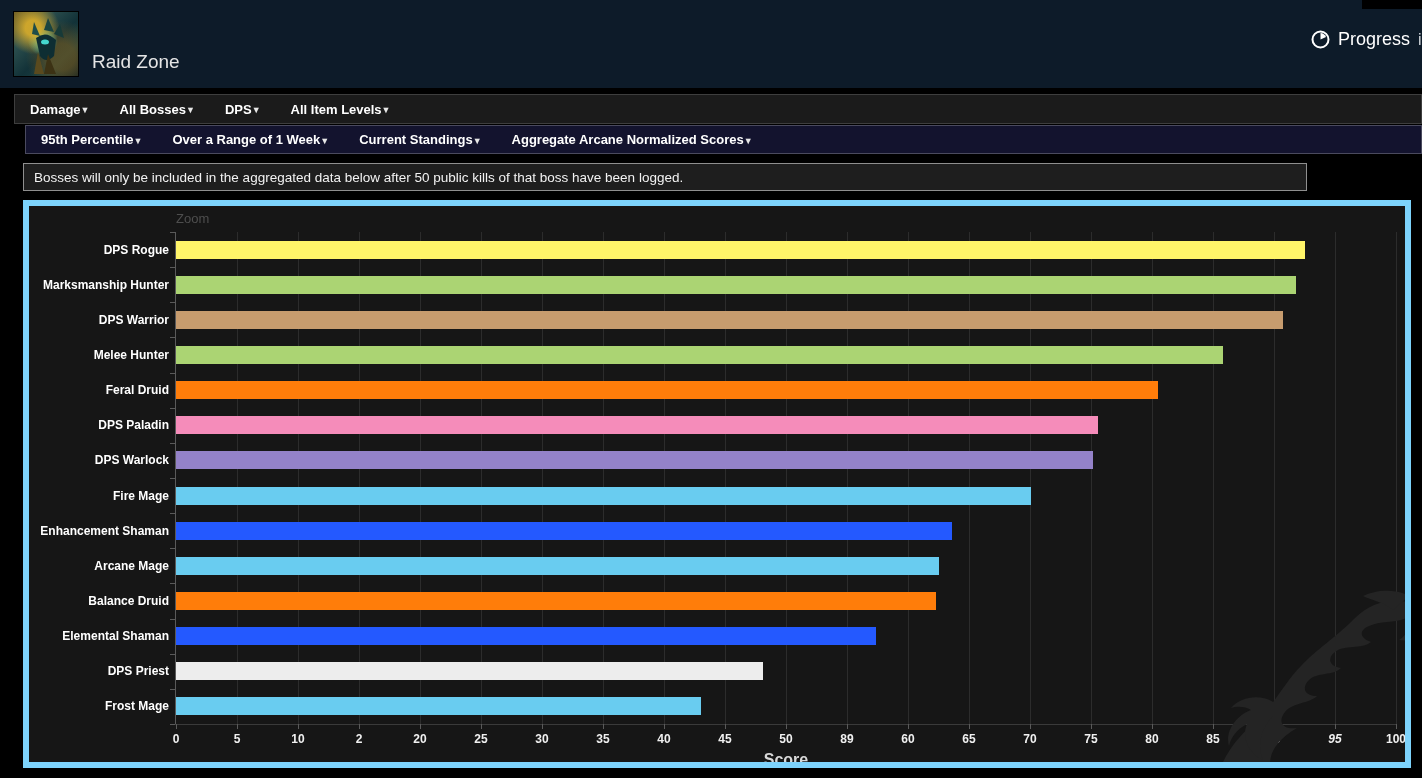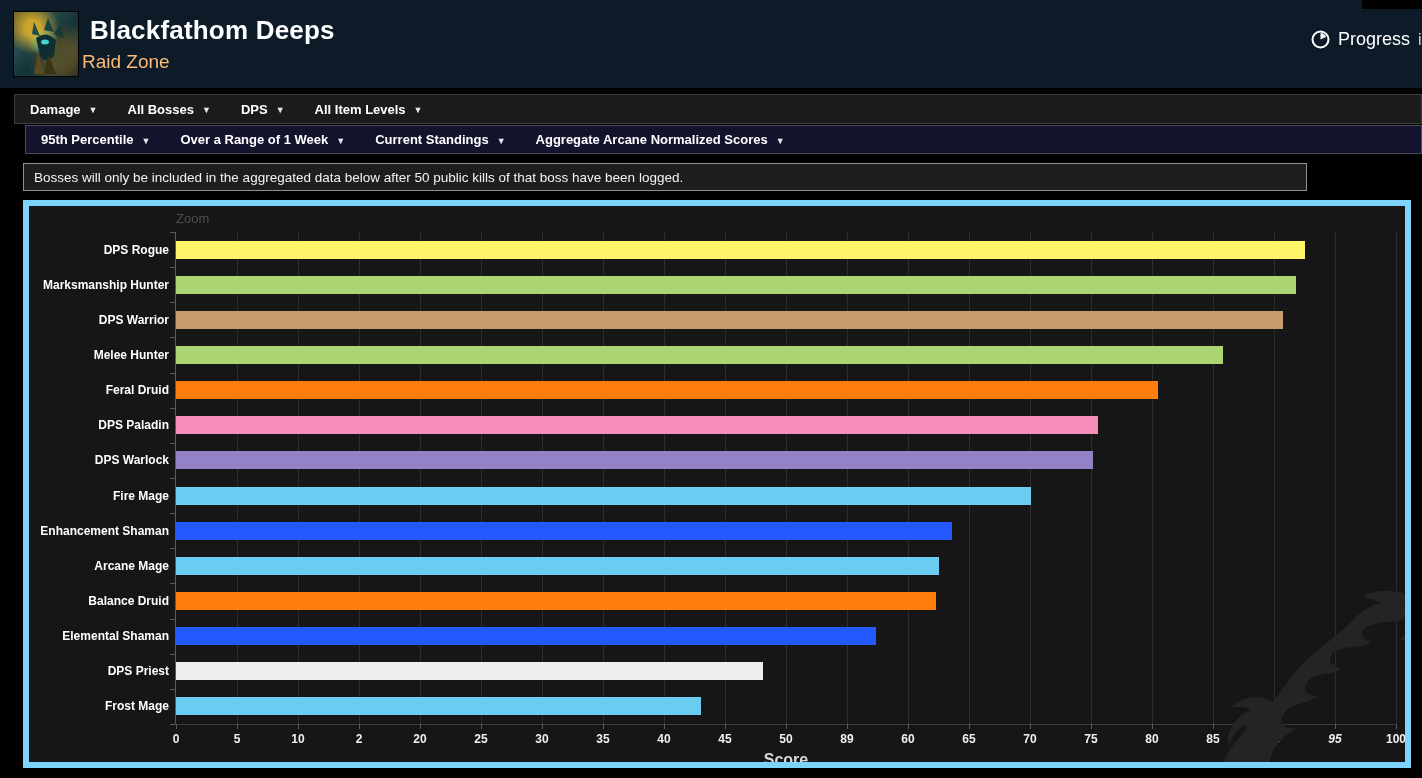--- a/index.html
+++ b/index.html
@@ -13,35 +13,35 @@
   .boss-icon { position:absolute; left:14px; top:12px; width:64px; height:64px;
                background:
                  radial-gradient(circle at 30% 25%, rgba(230,180,40,.85) 0 12%, rgba(230,180,40,0) 40%),
                  radial-gradient(circle at 45% 45%, rgba(60,208,200,.8) 0 8%, rgba(60,208,200,0) 30%),
                  radial-gradient(circle at 75% 70%, rgba(120,90,30,.6) 0 20%, rgba(120,90,30,0) 55%),
                  linear-gradient(135deg,#6b5a22 0%, #2c4f4e 28%, #123238 55%, #1a4042 75%, #081d24 100%);
                outline:1px solid #000; }
   .boss-icon svg { position:absolute; inset:0; }
   .header-title { position:absolute; left:90px; top:15px; font-size:26px; font-weight:bold;
                   color:#ffffff; letter-spacing:.2px; }
-  .header-subtitle { position:absolute; left:82px; top:51px; font-size:19px; color:#fdba74;text-align:right; }
+  .header-subtitle { position:absolute; left:92px; top:51px; font-size:19px; color:#e5e5e5;text-align:right; }
   .header-right { position:absolute; right:12px; top:29px; display:flex; align-items:center;
                   gap:8px; color:#fff; font-size:18px; }
   .progress-icon svg { display:block; }
   .edge-fragment { position:absolute; right:-4px; top:31px; color:#cdd3d8; font-size:16px; width:8px;
                    overflow:hidden; }
   .corner-notch { position:absolute; right:0; top:0; width:60px; height:9px; background:#000; }
 
   
   .nav-primary { position:absolute; left:14px; top:94px; width:1408px; height:30px;
                  background:#1b1b1b; border:1px solid #3e3e3e; display:flex; align-items:center; }
   .nav-secondary { position:absolute; left:25px; top:125px; width:1397px; height:29px;
                    background:#13132e; border:1px solid #4a4a5e; display:flex; align-items:center; }
   .nav-item { color:#fff; font-size:13px; font-weight:bold; padding:0 15px; cursor:pointer;
-              display:flex; align-items:center; gap:8px; white-space:nowrap; }
+              display:flex; align-items:center; gap:0; white-space:nowrap; }
   .nav-item .caret { font-size:9px; color:#e8e8e8; position:relative; top:1px; }
 
   
   .notice-bar { position:absolute; left:23px; top:163px; width:1284px; height:28px;
                 background:#1e1e1e; border:1px solid #8f8f8f; display:flex; align-items:center; }
   .notice-bar span { color:#f2f2f2; font-size:13.5px; padding-left:10px; }
 
   
   .chart-box { position:absolute; left:23px; top:200px; width:1388px; height:568px;
                background:#161616; border:6px solid #7dd3fc; overflow:hidden; }
@@ -69,21 +69,20 @@
     <svg viewBox="0 0 64 64" width="64" height="64">
       <path d="M20 10 L26 24 L18 22 Z" fill="#1f4d49"></path>
       <path d="M34 6 L40 20 L30 18 Z" fill="#1a4440"></path>
       <path d="M46 12 L50 26 L40 22 Z" fill="#173a38"></path>
       <path d="M22 26 Q32 18 42 28 L40 44 Q32 52 26 44 Z" fill="#0e2e33"></path>
       <ellipse cx="31" cy="30" rx="4" ry="2.5" fill="#45d8cf"></ellipse>
       <path d="M24 40 L30 62 L20 62 Z" fill="#5a4a1e"></path>
       <path d="M34 42 L42 62 L30 62 Z" fill="#3c3214"></path>
     </svg>
   </div>
-  <div class="header-title">Blackfathom Deeps</div>
   <div class="header-subtitle">Raid Zone</div>
   <div class="header-right">
     <span class="progress-icon">
       <svg width="19" height="19" viewBox="0 0 19 19">
         <circle cx="9.5" cy="9.5" r="8" fill="none" stroke="#fff" stroke-width="2"></circle>
         <path d="M9.5 9.5 L9.5 3 A6.5 6.5 0 0 1 15 7 Z" fill="#fff"></path>
       </svg>
     </span>
     <span>Progress</span>
   </div>

